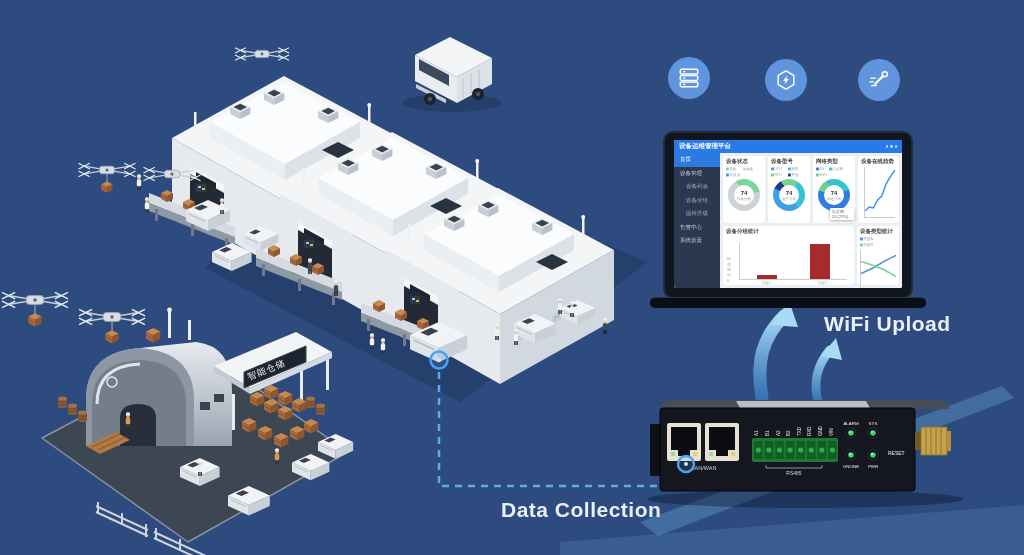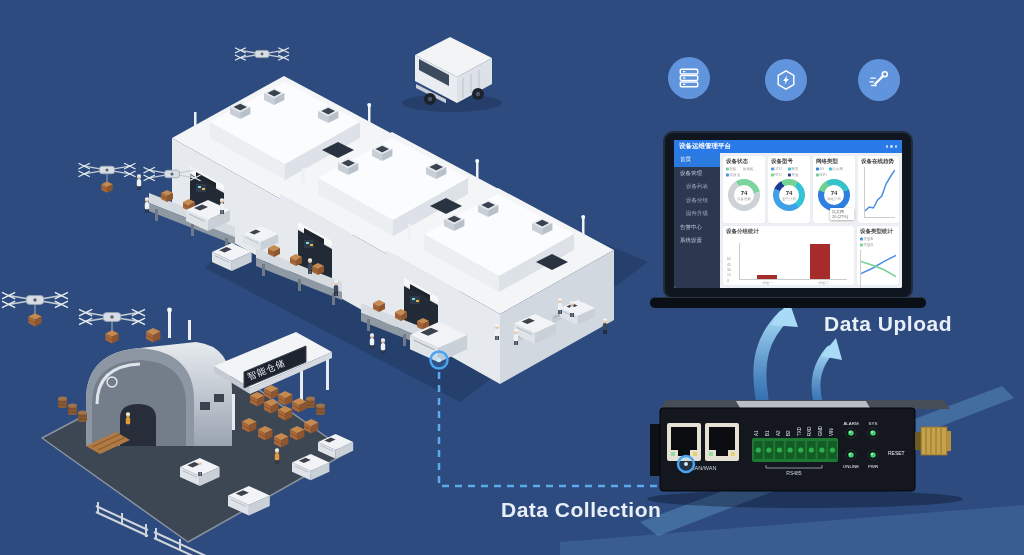--- a/index.html
+++ b/index.html
@@ -599,14 +599,14 @@
                 </svg>
             </div>
           </div>
         </div>
       </div>
     </div>
   </div>
 </div>
 <div id="laptop-base"></div>
 
-<div class="flow-label" id="lbl-upload">Data Upload</div>
+<div class="flow-label" id="lbl-upload">WiFi Upload</div>
 <div class="flow-label" id="lbl-collect">Data Collection</div>
 
 </body></html>

